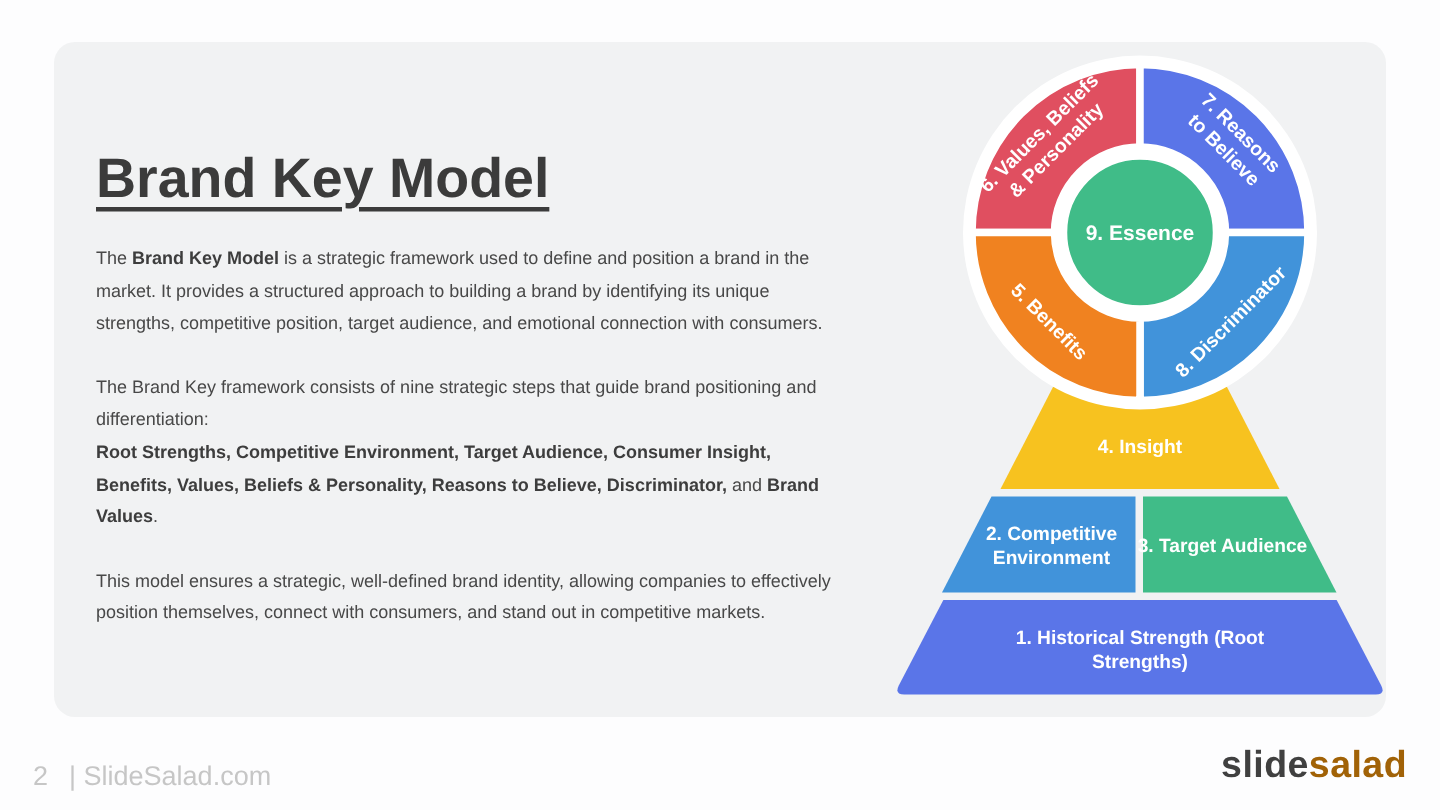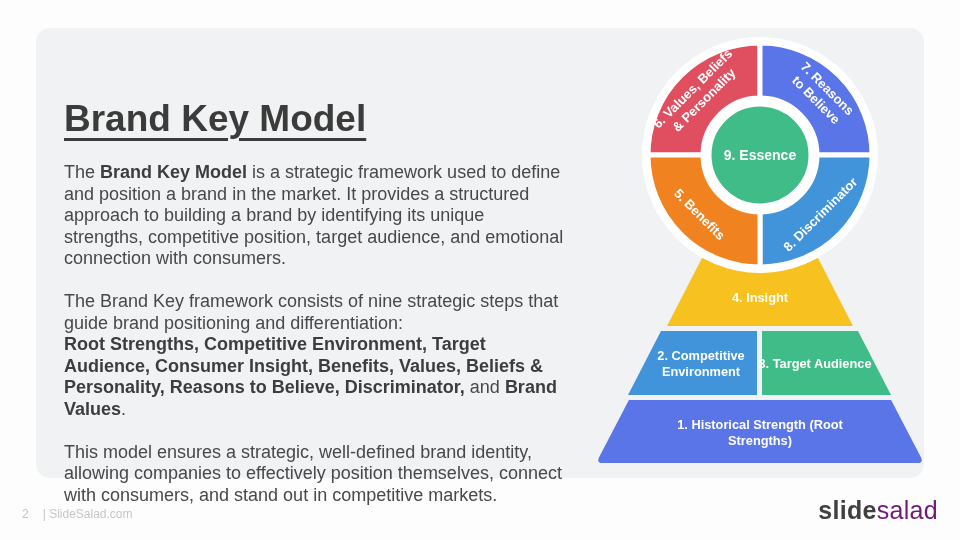--- a/index.html
+++ b/index.html
@@ -13,41 +13,41 @@
     position:absolute; left:36px; top:28px; width:888px; height:450px;
     background:#f1f2f3; border-radius:14px;
   }
   .content { position:absolute; left:64px; top:74px; width:504px;margin-top:24px; }
   .title {
     font-size:37px; font-weight:700; color:#3b3b3b; letter-spacing:0;
     text-decoration:underline; text-decoration-thickness:3px; text-underline-offset:7px;
     margin-bottom:22px; display:inline-block;
   }
   .body-text p {
-    font-size:18px; line-height:21.6px; color:#484848;
+    font-size:12px; line-height:21.6px; color:#484848;
     white-space:pre-line; margin-bottom:21px;
   }
   .body-text b { color:#3d3d3d; }
   .diagram { position:absolute; left:585px; top:28px; }
   .diagram text {
     fill:#ffffff; font-family:"Liberation Sans","DejaVu Sans",sans-serif;
     font-weight:700; text-anchor:middle;
   }
   .donut-label { font-size:13px; }
   .center-label { font-size:14px; }
   .band-label { font-size:12.8px; }
   .footer-left {
-    position:absolute; left:22px; top:507px; font-size:12px; color:#c6c6c6;
+    position:absolute; left:22px; top:507px; font-size:18px; color:#c6c6c6;
   }
   .footer-left .pageno { margin-right:14px; }
   .logo {
     position:absolute; right:22px; top:496px; font-size:25px; letter-spacing:0.3px;
   }
   .logo .logo-bold { font-weight:700; color:#404040; }
-  .logo .logo-light { font-weight:400; color:#701a75; }
+  .logo .logo-light { font-weight:700; color:#a16207; }
 </style>
 </head>
 <body>
 
 <div class="card"></div>
 
 <div class="content">
   <h1 class="title">Brand Key Model</h1>
   <div class="body-text">
     <p><span>The </span><b>Brand Key Model</b><span> is a strategic framework used to define and position a brand in the market. It provides a structured approach to building a brand by identifying its unique strengths, competitive position, target audience, and emotional connection with consumers.</span></p>

